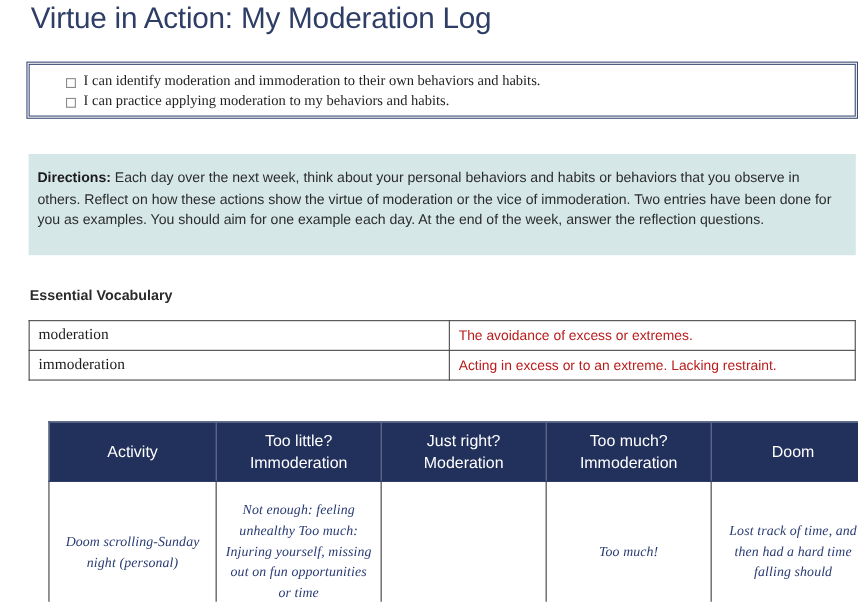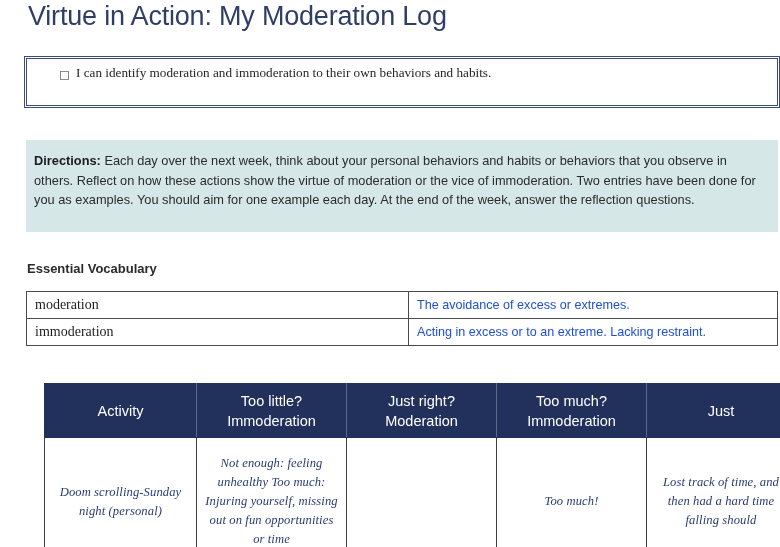--- a/index.html
+++ b/index.html
@@ -111,21 +111,21 @@
   }
   .vocab-term {
     width: 382px;
     font-family: "Liberation Serif", serif;
     font-size: 14px;
     color: #1c1c1c;
   }
   .vocab-def {
     font-family: "Liberation Sans", sans-serif;
     font-size: 12.6px;
-    color: #1d4ed8;
+    color: #b91c1c;
     margin-left: 22px;
   }
 
   
   .log-table {
     position: absolute;
     left: 44px; top: 383px;
     width: 751px;
     border-collapse: collapse;
     table-layout: fixed;
@@ -172,20 +172,24 @@
 
 <div class="page">
 
   <div class="page-title">Virtue in Action: My Moderation Log</div>
 
   <div class="objectives-box">
     <div class="objective-row">
       <span class="checkbox"></span>
       <span class="objective-text">I can identify moderation and immoderation to their own behaviors and habits.</span>
     </div>
+    <div class="objective-row">
+      <span class="checkbox"></span>
+      <span class="objective-text">I can practice applying moderation to my behaviors and habits.</span>
+    </div>
   </div>
 
   <div class="directions-box">
     <p class="directions-text"><span class="directions-label">Directions:</span> <span>Each day over the next week, think about your personal behaviors and habits or behaviors  that you observe in others. Reflect on how these actions show the virtue of moderation or the vice of immoderation. Two entries have been done for you as examples. You should aim for one example each day. At the end of the week, answer the reflection questions.</span></p>
   </div>
 
   <div class="vocab-heading">Essential Vocabulary</div>
   <table class="vocab-table">
     <tbody>
       <tr>
@@ -211,21 +215,21 @@
         </th>
         <th class="col-justright">
           <span>Just right?</span><br>
           <span>Moderation</span>
         </th>
         <th class="col-toomuch">
           <span>Too much?</span><br>
           <span>Immoderation</span>
         </th>
         <th class="col-notes">
-          <span>Just</span>
+          <span>Doom</span>
         </th>
       </tr>
     </thead>
     <tbody>
       <tr>
         <td>Doom scrolling-Sunday night (personal)</td>
         <td>Not enough: feeling unhealthy Too much: Injuring yourself, missing out on fun opportunities or time</td>
         <td></td>
         <td>Too much!</td>
         <td>Lost track of time, and then had a hard time falling should</td>

